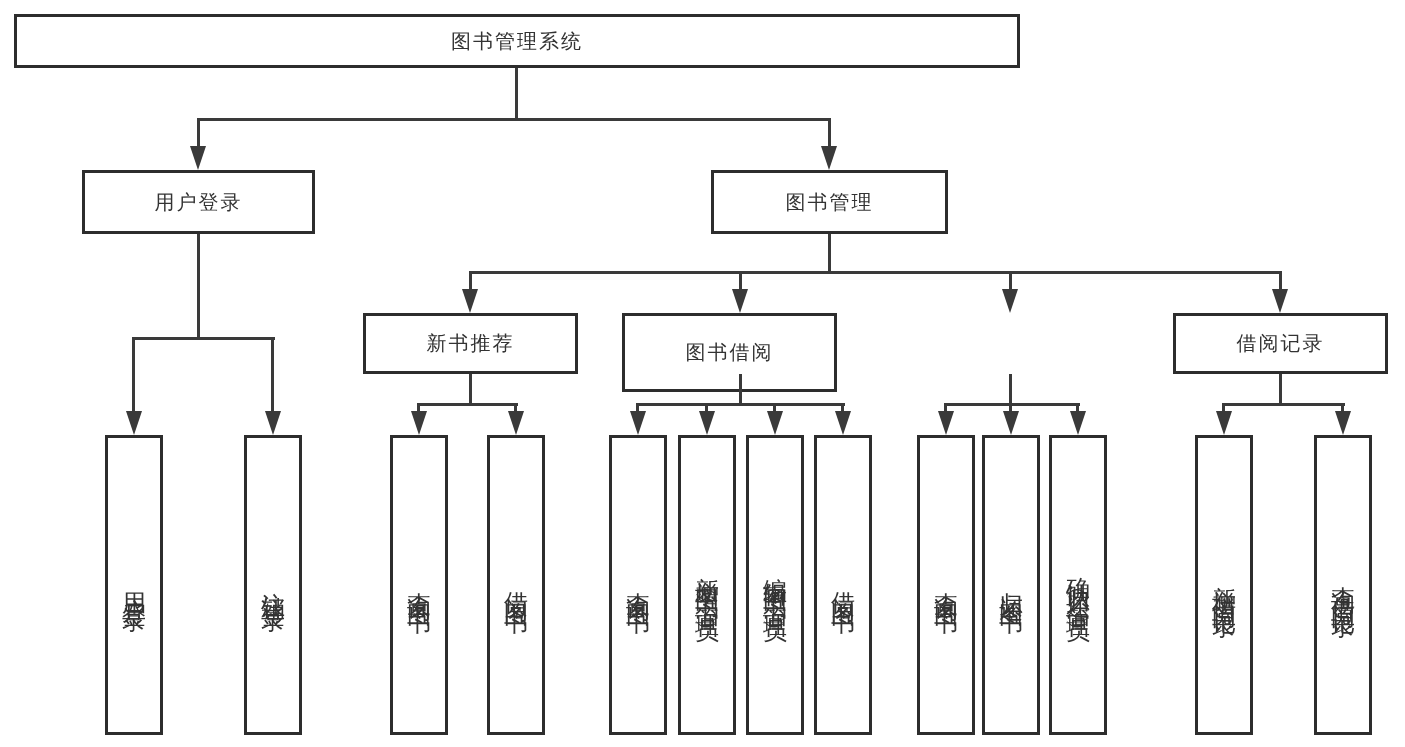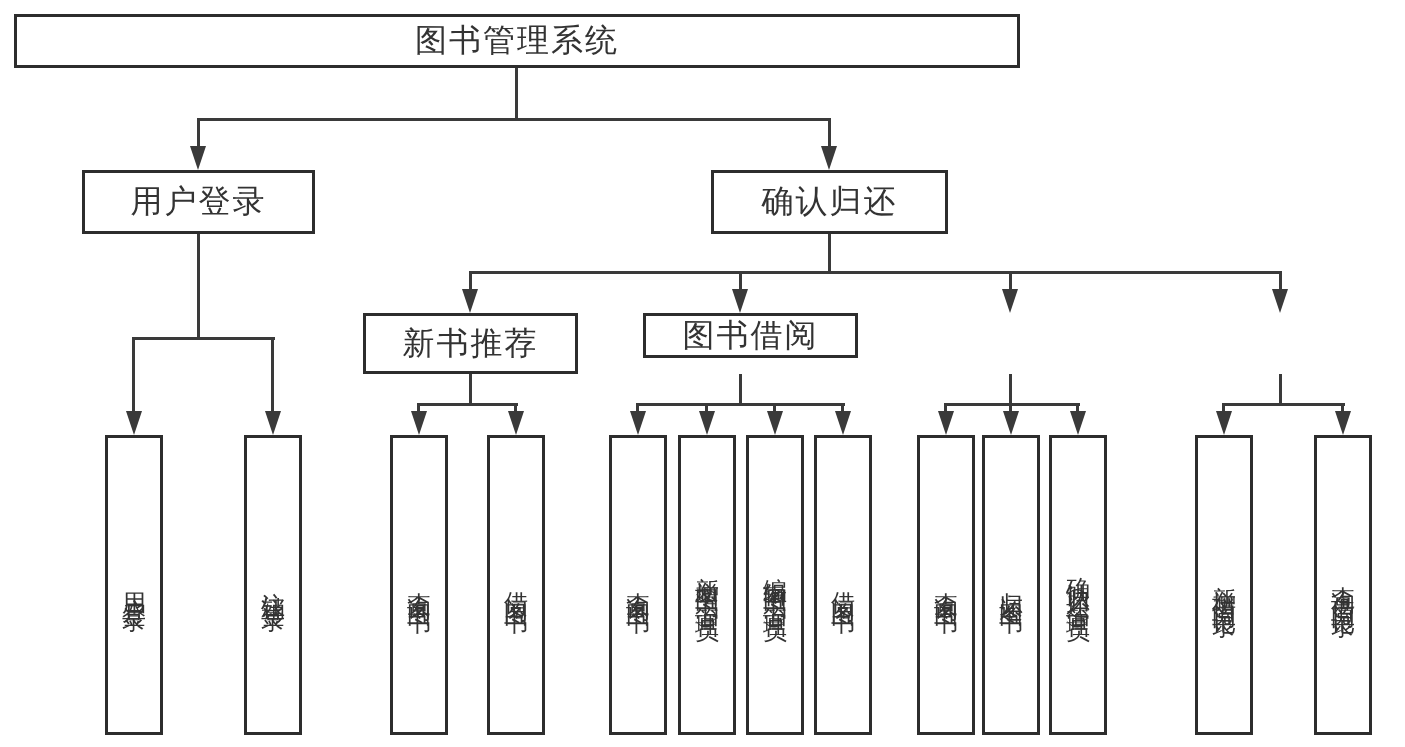--- a/index.html
+++ b/index.html
@@ -21,21 +21,21 @@
   }
   .box {
     position: absolute;
     background: #ffffff;
     border: 3px solid var(--border);
     color: var(--text);
     display: flex;
     align-items: center;
     justify-content: center;
   }
-  .hbox { font-size: 32px; letter-spacing: 2px; white-space: nowrap; }
+  .hbox { font-size: 20px; letter-spacing: 2px; white-space: nowrap; }
   .vbox span {
     writing-mode: vertical-rl;
     text-orientation: mixed;
     font-size: 24px;
     letter-spacing: 6px;
     line-height: 1;
     white-space: nowrap;
   }
   .line { position: absolute; background: var(--line); }
   .arrow {
@@ -64,42 +64,43 @@
   <div class="box hbox" style="left:14px;top:14px;width:1006px;height:54px">图书管理系统</div>
 
   <div class="line" style="left:515px;top:68px;width:3px;height:53px"></div>
   <div class="line" style="left:197px;top:118px;width:634px;height:3px"></div>
   <div class="line" style="left:197px;top:118px;width:3px;height:32px"></div>
   <div class="arrow" style="left:190px;top:146px"></div>
   <div class="line" style="left:828px;top:118px;width:3px;height:32px"></div>
   <div class="arrow" style="left:821px;top:146px"></div>
 
   <div class="box hbox" style="left:82px;top:170px;width:233px;height:64px">用户登录</div>
-  <div class="box hbox" style="left:711px;top:170px;width:237px;height:64px">确认归还</div>
+  <div class="box hbox" style="left:711px;top:170px;width:237px;height:64px">图书管理</div>
 
   <div class="line" style="left:197px;top:234px;width:3px;height:103px"></div>
   <div class="line" style="left:133px;top:337px;width:142px;height:3px"></div>
   <div class="line" style="left:132px;top:337px;width:3px;height:78px"></div>
   <div class="arrow" style="left:126px;top:411px"></div>
   <div class="line" style="left:271px;top:337px;width:3px;height:78px"></div>
   <div class="arrow" style="left:265px;top:411px"></div>
 
   <div class="line" style="left:828px;top:234px;width:3px;height:37px"></div>
   <div class="line" style="left:469px;top:271px;width:813px;height:3px"></div>
   <div class="line" style="left:469px;top:271px;width:3px;height:22px"></div>
   <div class="arrow" style="left:462px;top:289px"></div>
   <div class="line" style="left:739px;top:271px;width:3px;height:22px"></div>
   <div class="arrow" style="left:732px;top:289px"></div>
   <div class="line" style="left:1009px;top:271px;width:3px;height:22px"></div>
   <div class="arrow" style="left:1002px;top:289px"></div>
   <div class="line" style="left:1279px;top:271px;width:3px;height:22px"></div>
   <div class="arrow" style="left:1272px;top:289px"></div>
 
   <div class="box hbox" style="left:363px;top:313px;width:215px;height:61px">新书推荐</div>
-  <div class="box hbox" style="left:643px;top:313px;width:215px;height:45px">图书借阅</div>
+  <div class="box hbox" style="left:622px;top:313px;width:215px;height:79px">图书借阅</div>
+  <div class="box hbox" style="left:1173px;top:313px;width:215px;height:61px">借阅记录</div>
 
   <div class="line" style="left:469px;top:374px;width:3px;height:31px"></div>
   <div class="line" style="left:418px;top:403px;width:100px;height:3px"></div>
   <div class="line" style="left:417px;top:403px;width:3px;height:10px"></div>
   <div class="arrow" style="left:411px;top:411px"></div>
   <div class="line" style="left:514px;top:403px;width:3px;height:10px"></div>
   <div class="arrow" style="left:508px;top:411px"></div>
 
   <div class="line" style="left:739px;top:374px;width:3px;height:31px"></div>
   <div class="line" style="left:637px;top:403px;width:208px;height:3px"></div>

